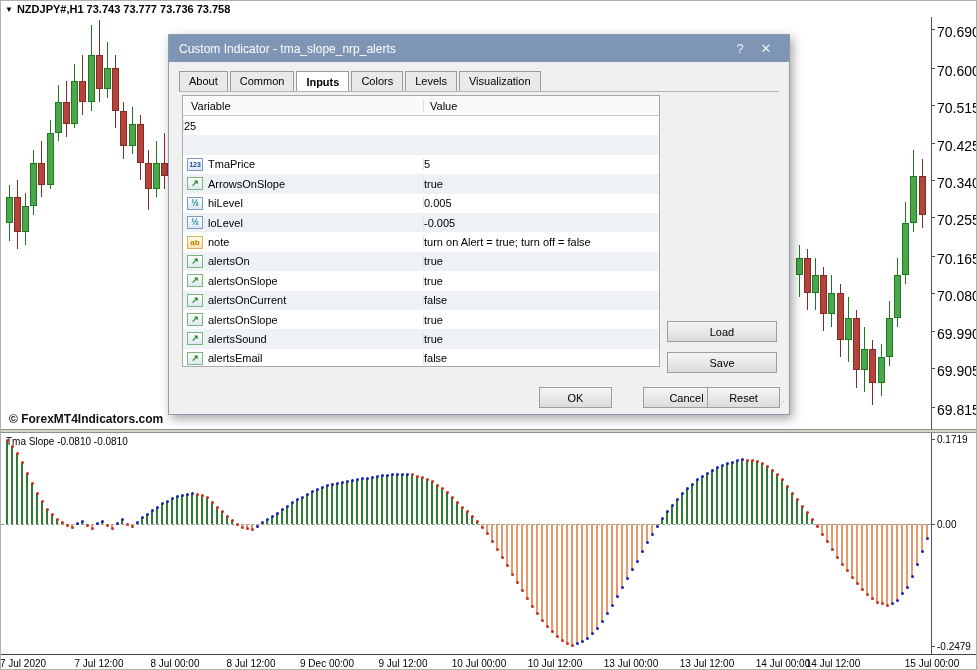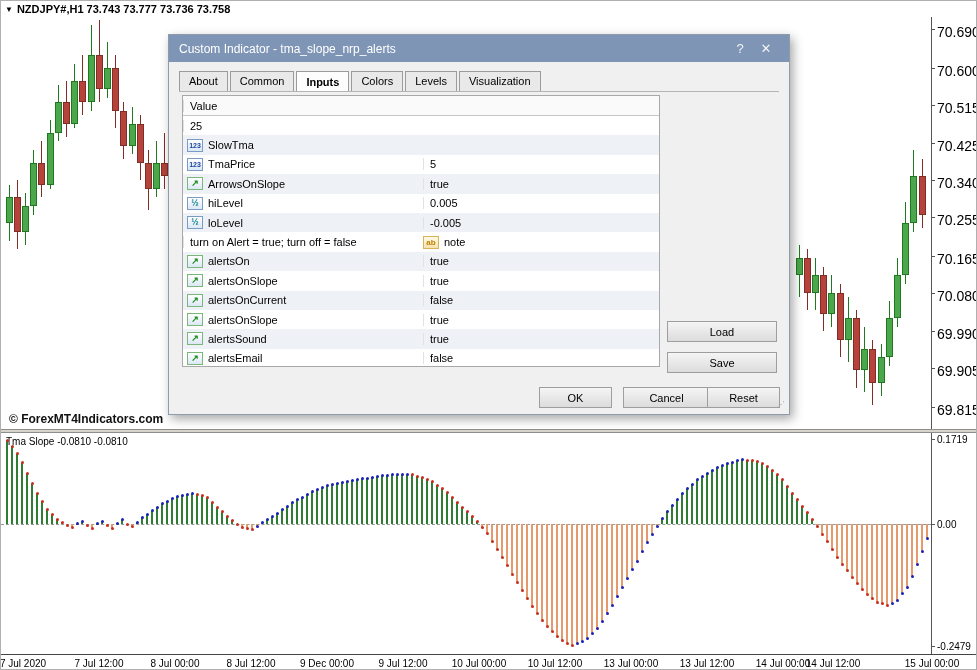--- a/index.html
+++ b/index.html
@@ -55,32 +55,32 @@
   .tab.active { background: #fdfdfd; font-weight: bold; padding-top: 4px; position: relative; top: 1px; }
   #tab-underline { position: absolute; left: 10px; top: 56px; width: 600px; border-top: 1px solid #b5b5b5; }
 
   #param-table { position: absolute; left: 13px; top: 60px; width: 478px; height: 272px; background: #fff; border: 1px solid #a8a8a8; overflow: hidden; }
   .thead { display: flex; height: 20px; border-bottom: 1px solid #c5c5c5; font-size: 11px; align-items: center; background: #fafafa; }
   .thead .h1 { width: 240px; padding-left: 8px; }
   .thead .h2 { flex: 1; padding-left: 6px; border-left: 1px solid #ddd; }
   .trow { display: flex; height: 19.4px; font-size: 11px; align-items: center; cursor: default; }
   .trow.alt { background: #eef1f5; }
   .tcell.var { width: 240px; display: flex; align-items: center; padding-left: 4px; }
-  .tcell.val { flex: 1; padding-left: 6px; border-left: 1px solid #e2e2e2; }
+  .tcell.val { flex: 1; padding-left: 0; border-left: 1px solid #e2e2e2; }
   .row-icon { display: inline-block; width: 16px; height: 13px; margin-right: 5px; border: 1px solid #7a9cc4; background: linear-gradient(#ffffff, #dce8f5); font-size: 7px; font-weight: bold; text-align: center; line-height: 11px; }
   .row-icon.icon-numeric { color: #1b47a0; }
   .row-icon.icon-fraction { color: #0a7f8f; font-size: 9px; }
   .row-icon.icon-text { color: #c07f00; border-color: #d8b25a; background: linear-gradient(#fffbe8, #f5e3ae); font-size: 8px; }
   .row-icon.icon-chart { color: #1c8a1c; border-color: #7ab87a; font-size: 9px; }
 
   .btn { position: absolute; height: 21px; background: linear-gradient(#f5f5f5, #dcdcdc); border: 1px solid #9e9e9e; font-size: 11px; font-family: "Liberation Sans", sans-serif; color: #000; cursor: pointer; }
   #btn-load { left: 498px; top: 286px; width: 110px; }
   #btn-save { left: 498px; top: 317px; width: 110px; }
   #btn-ok { left: 370px; top: 352px; width: 73px; }
-  #btn-cancel { left: 454px; top: 352px; width: 87px; }
+  #btn-cancel { left: 474px; top: 352px; width: 87px; }
   #btn-reset { left: 538px; top: 352px; width: 73px; }
   #resize-grip { position: absolute; right: 2px; bottom: 2px; width: 10px; height: 10px; color: #999; font-size: 8px; line-height: 5px; cursor: nwse-resize; }
 </style>
 </head>
 <body>
 
 <div id="app">
 
   <div id="quote-bar">
     <span class="tri">▼</span>
@@ -604,31 +604,28 @@
         <div class="tab">Visualization</div>
       </div>
     <div id="dlg-titlebar">
       <span id="dlg-title">Custom Indicator - tma_slope_nrp_alerts</span>
       <span class="dlg-sysbtn">?</span>
       <span class="dlg-sysbtn">✕</span>
     </div>
     <div id="tab-underline"></div>
     <div id="param-table">
       <div class="thead">
+        <div class="h1">Variable</div>
         <div class="h2">Value</div>
       </div>
       <div id="table-body">
           <div class="trow">
             <div class="tcell val">25</div>
           </div>
           <div class="trow alt">
-            <div class="tcell var">
-              <span class="row-icon icon-numeric">123</span>
-              <span>SlowTma</span>
-            </div>
           </div>
           <div class="trow">
             <div class="tcell var">
               <span class="row-icon icon-numeric">123</span>
               <span>TmaPrice</span>
             </div>
             <div class="tcell val">5</div>
           </div>
           <div class="trow alt">
             <div class="tcell var">
@@ -645,25 +642,25 @@
             <div class="tcell val">0.005</div>
           </div>
           <div class="trow alt">
             <div class="tcell var">
               <span class="row-icon icon-fraction">½</span>
               <span>loLevel</span>
             </div>
             <div class="tcell val">-0.005</div>
           </div>
           <div class="trow">
-            <div class="tcell val">turn on Alert = true; turn off = false</div>
             <div class="tcell var">
               <span class="row-icon icon-text">ab</span>
               <span>note</span>
             </div>
+            <div class="tcell val">turn on Alert = true; turn off = false</div>
           </div>
           <div class="trow alt">
             <div class="tcell var">
               <span class="row-icon icon-chart">↗</span>
               <span>alertsOn</span>
             </div>
             <div class="tcell val">true</div>
           </div>
           <div class="trow">
             <div class="tcell var">

